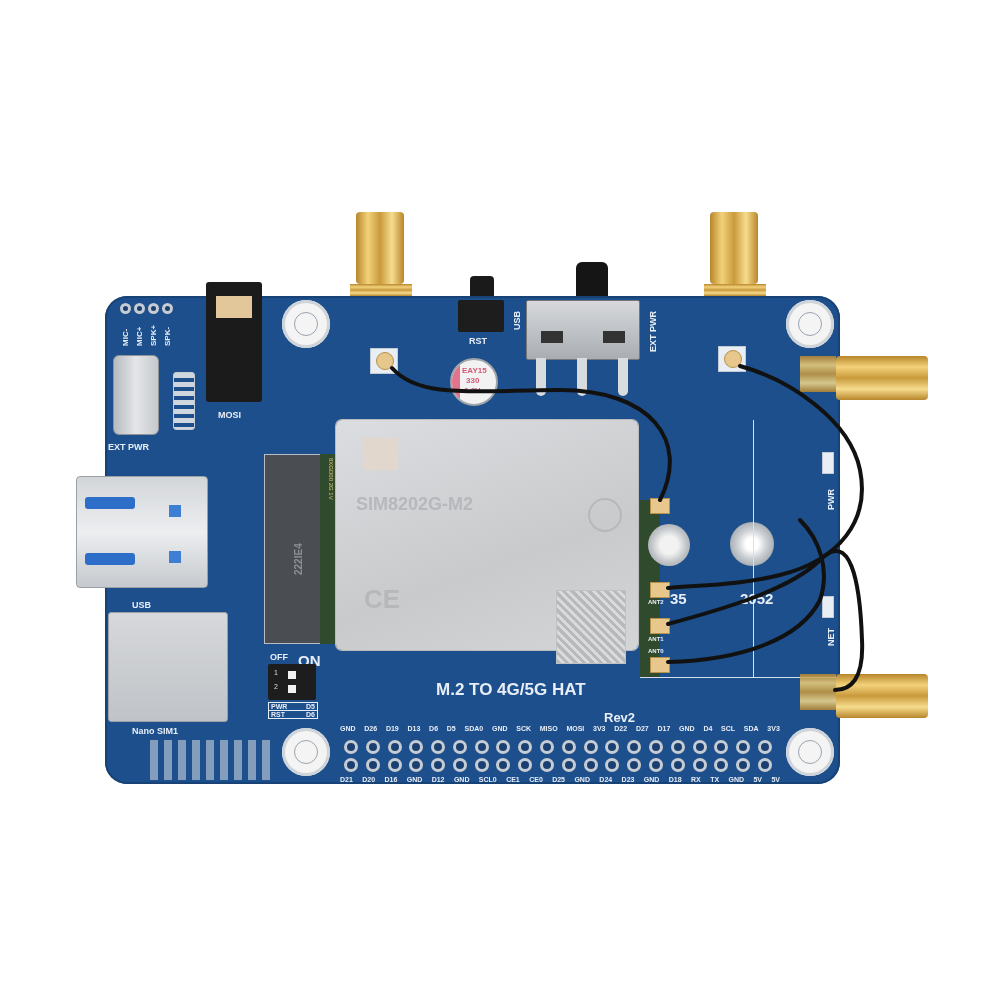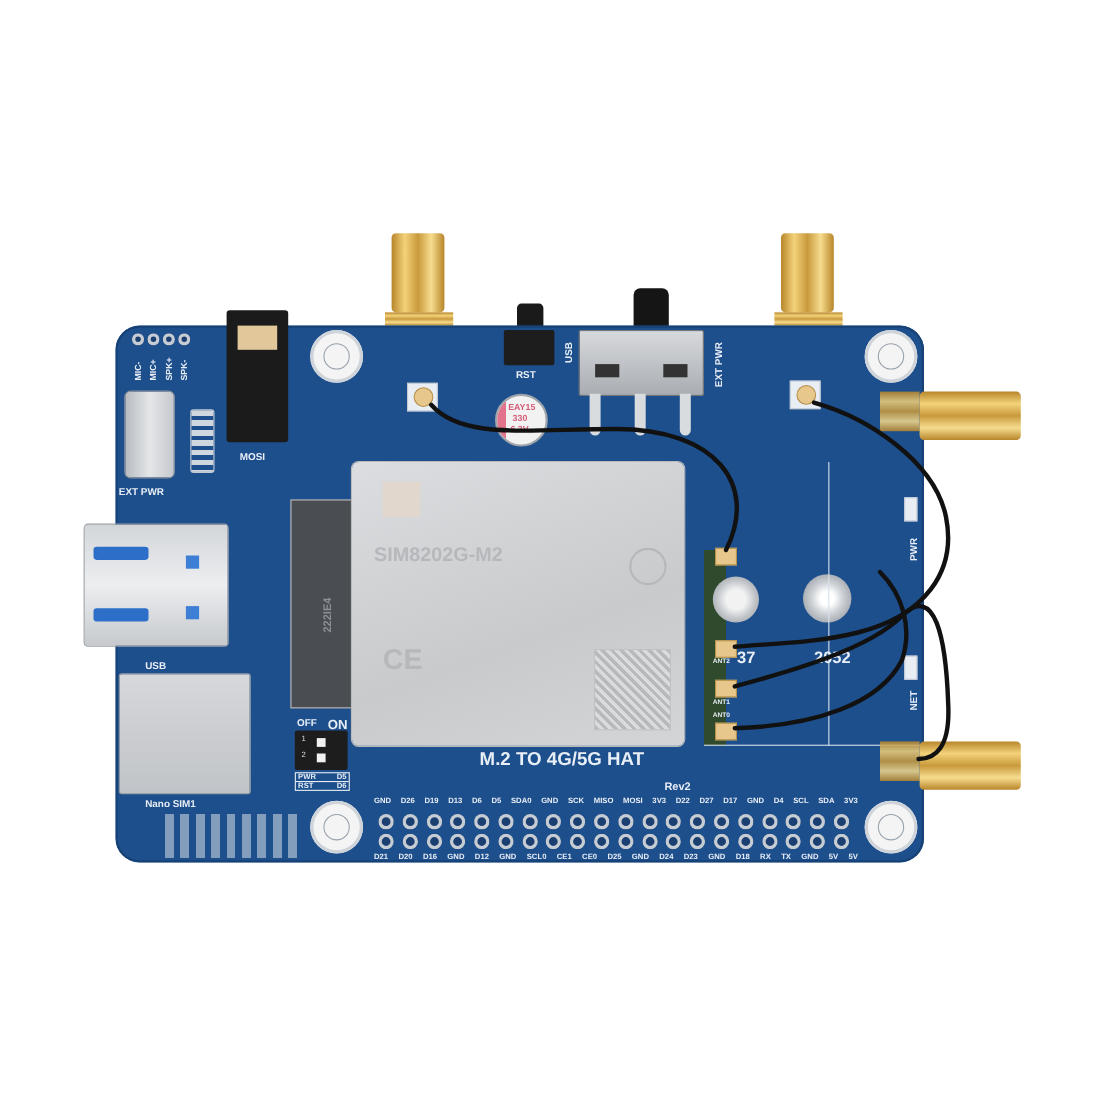--- a/index.html
+++ b/index.html
@@ -7,21 +7,21 @@
   .abs{position:absolute;}
   .board{left:105px;top:296px;width:735px;height:488px;background:#1d4f8c;border-radius:22px;box-shadow:inset 0 0 0 2px #174276;}
   .silk{color:#e8eef6;font-weight:bold;font-family:"Liberation Sans",sans-serif;}
   .hole{border-radius:50%;background:#f4f4f4;box-shadow:inset 0 0 0 3px #cfd4da;}
   .hole::after{content:"";position:absolute;left:25%;top:25%;width:50%;height:50%;border-radius:50%;border:1px solid #9aa3ad;box-sizing:border-box;}
   .gold{background:linear-gradient(90deg,#b8862b,#f3d27a,#c99a3c,#f6dc8e,#b8862b);}
   .goldh{background:linear-gradient(180deg,#b8862b,#f3d27a,#c99a3c,#f6dc8e,#b8862b);}
   .pin{width:14px;height:14px;border-radius:50%;background:#1a3f70;box-shadow:inset 0 0 0 3px #c6ccd4;}
   .label-sm{font-size:8px;}
   .rot{transform:rotate(-90deg);transform-origin:left top;white-space:nowrap;}
-  .module{left:320px;top:420px;width:302px;height:258px;background:linear-gradient(160deg,#dcdde0,#c9cacc 60%,#d4d5d7);border-radius:6px;box-shadow:0 0 0 1px #b8b9bb;text-decoration:underline;}
+  .module{left:336px;top:420px;width:302px;height:230px;background:linear-gradient(160deg,#dcdde0,#c9cacc 60%,#d4d5d7);border-radius:6px;box-shadow:0 0 0 1px #b8b9bb;text-decoration:underline;}
   .module-text{color:#b7b8bb;font-weight:bold;}
   .m2slot{left:264px;top:454px;width:72px;height:188px;background:#4a4d52;border:1px solid #b9bec6;}
   .cable{fill:none;stroke:#111;stroke-width:4;stroke-linecap:round;}
   .ufl{background:#e7c78b;border:1px solid #b7924d;}
   .pad{background:#e9eef5;border:1px solid #c2cad6;}
 </style>
 </head>
 <body>
 
 <div class="abs gold" style="left:356px;top:212px;width:48px;height:72px;border-radius:4px;"></div>
@@ -120,54 +120,54 @@
 <div class="abs ufl" style="left:650px;top:657px;width:18px;height:14px;"></div>
 <div class="abs silk" style="left:648px;top:599px;font-size:6px;">ANT2</div>
 <div class="abs silk" style="left:648px;top:636px;font-size:6px;">ANT1</div>
 <div class="abs silk" style="left:648px;top:648px;font-size:6px;">ANT0</div>
 
 <div class="abs" style="left:648px;top:524px;width:42px;height:42px;border-radius:50%;background:radial-gradient(circle,#f2f2f2 30%,#bfc3c7 60%,#8e949a);"></div>
 <div class="abs" style="left:730px;top:522px;width:44px;height:44px;border-radius:50%;background:radial-gradient(circle,#ffffff 20%,#cfd3d7 45%,#aab0b6 70%,#8e949a);"></div>
 
 <div class="abs" style="left:753px;top:420px;width:1px;height:258px;background:#d6e0ec;"></div>
 <div class="abs" style="left:640px;top:677px;width:200px;height:1px;background:#d6e0ec;"></div>
-<div class="abs silk" style="left:670px;top:590px;font-size:15px;">37</div>
+<div class="abs silk" style="left:670px;top:590px;font-size:15px;">35</div>
 <div class="abs silk" style="left:740px;top:590px;font-size:15px;">2052</div>
 
 <div class="abs pad" style="left:822px;top:452px;width:10px;height:20px;"></div>
 <div class="abs silk rot" style="left:826px;top:510px;font-size:9px;">PWR</div>
 <div class="abs pad" style="left:822px;top:596px;width:10px;height:20px;"></div>
 <div class="abs silk rot" style="left:826px;top:646px;font-size:9px;">NET</div>
 
 <div class="abs goldh" style="left:800px;top:356px;width:36px;height:36px;opacity:.85;"></div>
 <div class="abs goldh" style="left:836px;top:356px;width:92px;height:44px;border-radius:4px;"></div>
 <div class="abs goldh" style="left:800px;top:674px;width:36px;height:36px;opacity:.85;"></div>
 <div class="abs goldh" style="left:836px;top:674px;width:92px;height:44px;border-radius:4px;"></div>
 
 <div class="abs silk" style="left:270px;top:652px;font-size:9px;">OFF</div>
-<div class="abs silk" style="left:298px;top:652px;font-size:12px;">ON</div>
+<div class="abs silk" style="left:298px;top:652px;font-size:15px;">ON</div>
 <div class="abs" style="left:268px;top:664px;width:48px;height:36px;background:#1d1d1d;border-radius:2px;">
   <div class="abs" style="left:20px;top:7px;width:8px;height:8px;background:#f1f1f1;"></div>
   <div class="abs" style="left:20px;top:21px;width:8px;height:8px;background:#f1f1f1;"></div>
   <div class="abs" style="left:6px;top:5px;font-size:7px;color:#ddd;">1</div>
   <div class="abs" style="left:6px;top:19px;font-size:7px;color:#ddd;">2</div>
 </div>
 <div class="abs" style="left:268px;top:702px;width:48px;border:1px solid #e8eef6;font-size:7px;">
   <div style="display:flex;justify-content:space-between;padding:0 2px;border-bottom:1px solid #e8eef6;">
     <span class="silk">PWR</span>
     <span class="silk">D5</span>
   </div>
   <div style="display:flex;justify-content:space-between;padding:0 2px;">
     <span class="silk">RST</span>
     <span class="silk">D6</span>
   </div>
 </div>
 
 <div class="abs silk" style="left:436px;top:680px;font-size:17px;">M.2 TO 4G/5G HAT</div>
-<div class="abs silk" style="left:604px;top:710px;font-size:10px;">Rev2</div>
+<div class="abs silk" style="left:604px;top:710px;font-size:13px;">Rev2</div>
 
 <div class="abs" style="left:340px;top:725px;width:440px;display:flex;justify-content:space-between;font-size:7px;">
   <span class="silk">GND</span>
   <span class="silk">D26</span>
   <span class="silk">D19</span>
   <span class="silk">D13</span>
   <span class="silk">D6</span>
   <span class="silk">D5</span>
   <span class="silk">SDA0</span>
   <span class="silk">GND</span>

